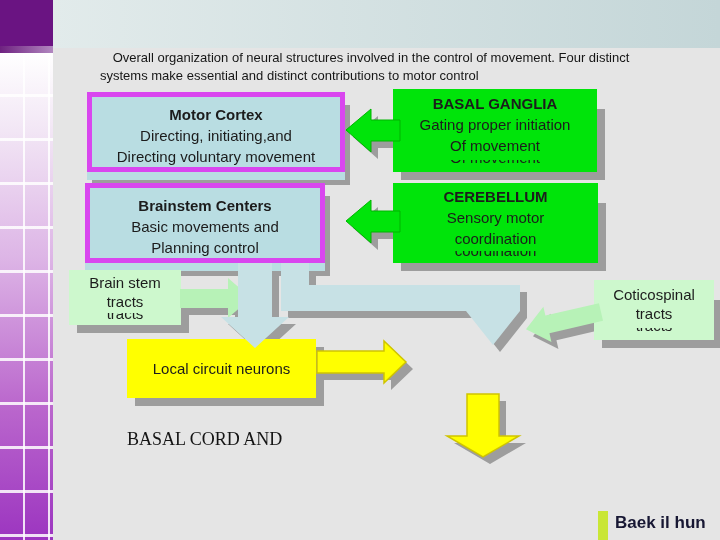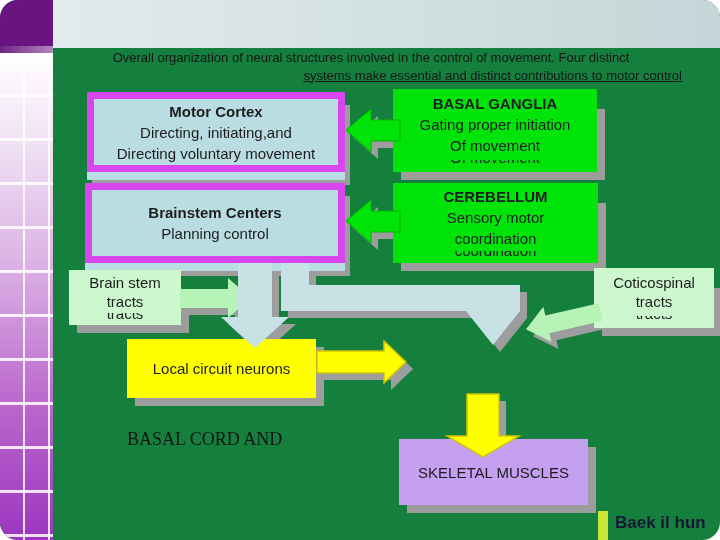--- a/index.html
+++ b/index.html
@@ -1,47 +1,47 @@
 <!DOCTYPE html>
 <html><head>
 <meta charset="utf-8">
 <style>
   html,body{margin:0;padding:0;background:#ffffff;}
-  #slide{position:relative;width:720px;height:540px;overflow:hidden;background:#15803d;
-         font-family:"Liberation Sans","DejaVu Sans",sans-serif;color:#1c1c1c;border-radius:18px;}
+  #slide{position:relative;width:720px;height:540px;overflow:hidden;background:#e5e5e5;
+         font-family:"Liberation Sans","DejaVu Sans",sans-serif;color:#1c1c1c;}
 
   
   .top-strip{position:absolute;left:52px;top:0;width:668px;height:48px;
              background:linear-gradient(to right,#e2ebeb,#c4d6d8);z-index:0;}
   .corner-block{position:absolute;left:0;top:0;width:53px;height:46px;background:#6a1482;z-index:1;}
   .corner-under{position:absolute;left:0;top:46px;width:53px;height:7px;
                 background:linear-gradient(to right,#6e2180,#b288c0);z-index:1;}
   .sidebar{position:absolute;left:0;top:53px;width:53px;height:487px;z-index:0;
     background-image:
       repeating-linear-gradient(to bottom,transparent 0,transparent 41px,rgba(255,255,255,.85) 41px,rgba(255,255,255,.85) 44px),
       repeating-linear-gradient(to right,transparent 0,transparent 23px,rgba(255,255,255,.85) 23px,rgba(255,255,255,.85) 25px),
       linear-gradient(to bottom,#ffffff 0%,#f2e6f5 16%,#ddb5e6 42%,#bb68cd 72%,#9c35c0 100%);}
 
   .title{position:absolute;left:60px;top:49px;width:622px;z-index:2;
          font-size:13px;line-height:17.5px;color:#161616;}
   .title .t1{text-align:center;white-space:nowrap;}
-  .title .t2{text-align:right;padding-left:40px;white-space:nowrap;text-decoration:underline;}
+  .title .t2{text-align:left;padding-left:40px;white-space:nowrap;}
 
   
   .stack{position:absolute;z-index:2;}
   .layer{position:absolute;left:0;top:0;width:100%;height:100%;box-sizing:border-box;
          display:flex;flex-direction:column;justify-content:center;align-items:center;
          text-align:center;font-size:15px;line-height:21px;color:#1c1c1c;}
   .back{top:12px;box-shadow:8px 8px 0 #9d9d9d;}
   .back-sm{top:8px;box-shadow:5px 5px 0 #9d9d9d;}
   .shadow-std{box-shadow:8px 8px 0 #9d9d9d;}
   .green{background:#00e40a;}
   .pale{background:#cdf8cd;}
   .blue{background:#b9dde2;}
-  .red-border{border:7px solid #d946ef;}
+  .red-border{border:5px solid #d946ef;justify-content:flex-end;}
   .yellow{background:#ffff00;}
   .lav{background:#c59ff0;}
   .hd{font-weight:600;}
   .tight{line-height:19px;}
 
   .spinal{position:absolute;left:127px;top:429px;z-index:2;
           font-family:"Liberation Serif","DejaVu Serif",serif;font-size:18px;line-height:21px;color:#141414;}
 
   .credit-bar{position:absolute;left:598px;top:511px;width:10px;height:29px;background:#c9e636;z-index:2;}
   .credit-text{position:absolute;left:615px;top:513px;z-index:2;font-size:17px;font-weight:bold;color:#171733;white-space:nowrap;}
@@ -80,24 +80,25 @@
 
   <div class="stack" style="left:87px;top:92px;width:258px;height:80px">
     <div class="layer blue back-sm"></div>
     <div class="layer blue red-border">
       <div class="hd">Motor Cortex</div>
       <div>Directing, initiating,and</div>
       <div>Directing voluntary movement</div>
     </div>
   </div>
 
-  <div class="stack" style="left:85px;top:183px;width:260px;height:80px">
+  <div class="stack" style="left:85px;top:183px;width:240px;height:80px">
     <div class="layer blue back-sm"></div>
     <div class="layer blue red-border">
       <div class="hd">Brainstem Centers</div>
+      <div>Basic movements and</div>
       <div>Planning control</div>
     </div>
   </div>
 
   <div class="stack" style="left:393px;top:89px;width:204px;height:71px">
     <div class="layer green back">
       <div class="hd">BASAL GANGLIA</div>
       <div>Gating proper initiation</div>
       <div>Of movement</div>
     </div>
@@ -125,43 +126,38 @@
     <div class="layer pale tight back">
       <div>Brain stem</div>
       <div>tracts</div>
     </div>
     <div class="layer pale tight">
       <div>Brain stem</div>
       <div>tracts</div>
     </div>
   </div>
 
-  <div class="stack" style="left:594px;top:268px;width:120px;height:48px">
+  <div class="stack" style="left:594px;top:280px;width:120px;height:48px">
     <div class="layer pale tight back">
       <div>Coticospinal</div>
       <div>tracts</div>
     </div>
     <div class="layer pale tight">
       <div>Coticospinal</div>
       <div>tracts</div>
     </div>
   </div>
 
   <div class="stack" style="left:127px;top:339px;width:189px;height:59px">
     <div class="layer yellow shadow-std">
       <div>Local circuit neurons</div>
     </div>
   </div>
 
 
-  <div class="stack" style="left:399px;top:439px;width:189px;height:66px">
-    <div class="layer lav shadow-std">
-      <div>SKELETAL MUSCLES</div>
-    </div>
-  </div>
 
   <svg id="arrows" class="overlay" viewBox="0 0 720 540">
     <polygon stroke="#00b400" stroke-width="1" points="346,130 371,109 371,120 400,120 400,141 371,141 371,152" fill="#00e40a"></polygon>
     <polygon stroke="#00b400" stroke-width="1" points="346,221 371,200 371,211 400,211 400,232 371,232 371,243" fill="#00e40a"></polygon>
     <polygon points="251,298 228,278 228,289 180,289 180,308 228,308 228,318" fill="#b7f2b7"></polygon>
     <polygon points="238,263 272,263 272,317 289,317 255,348 221,317 238,317" fill="#c7e1e5"></polygon>
     <polygon points="281,263 309,263 309,285 520,285 520,311 493,345 466,311 281,311" fill="#c7e1e5"></polygon>
     <polygon points="524,312 546,294 546,303 601,303 601,321 546,321 546,330" transform="rotate(-13 601 312)" fill="#b7f2b7"></polygon>
     <polygon stroke="#cfc400" stroke-width="1.5" points="406,362 384,341 384,351 317,351 317,373 384,373 384,383" fill="#ffff00"></polygon>
     <polygon stroke="#cfc400" stroke-width="1.5" points="467,394 499,394 499,436 519,436 483,457 447,436 467,436" fill="#ffff00"></polygon>

